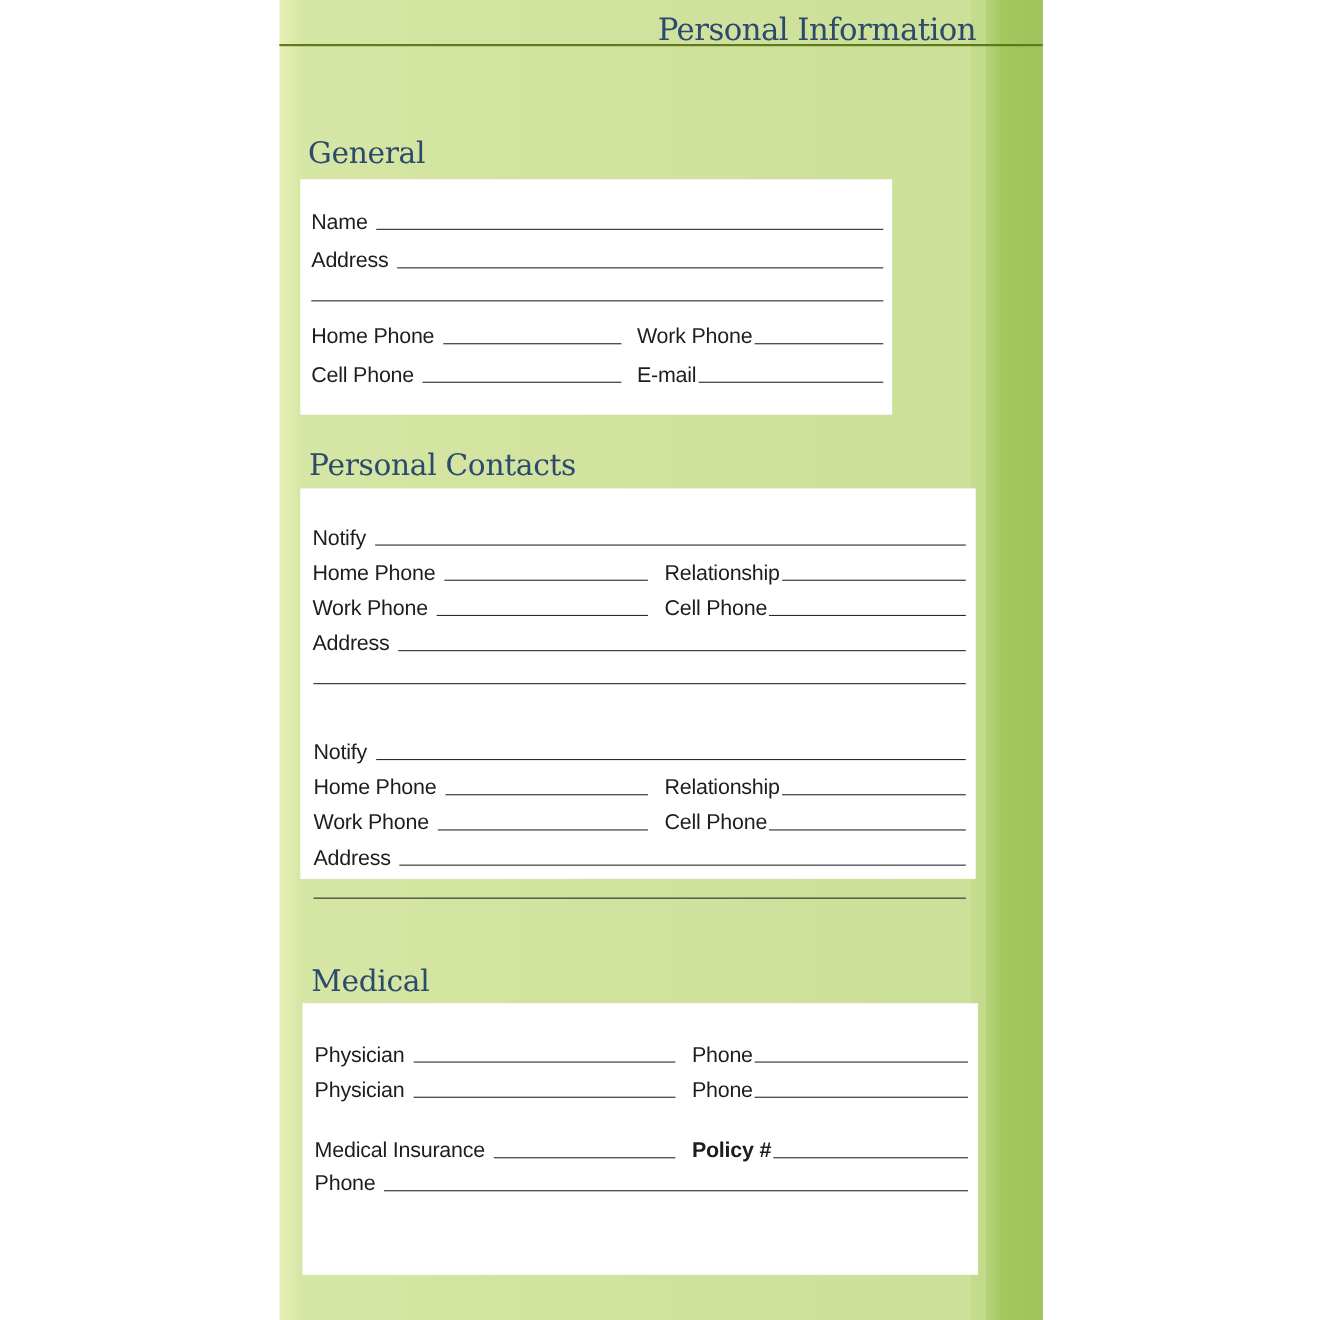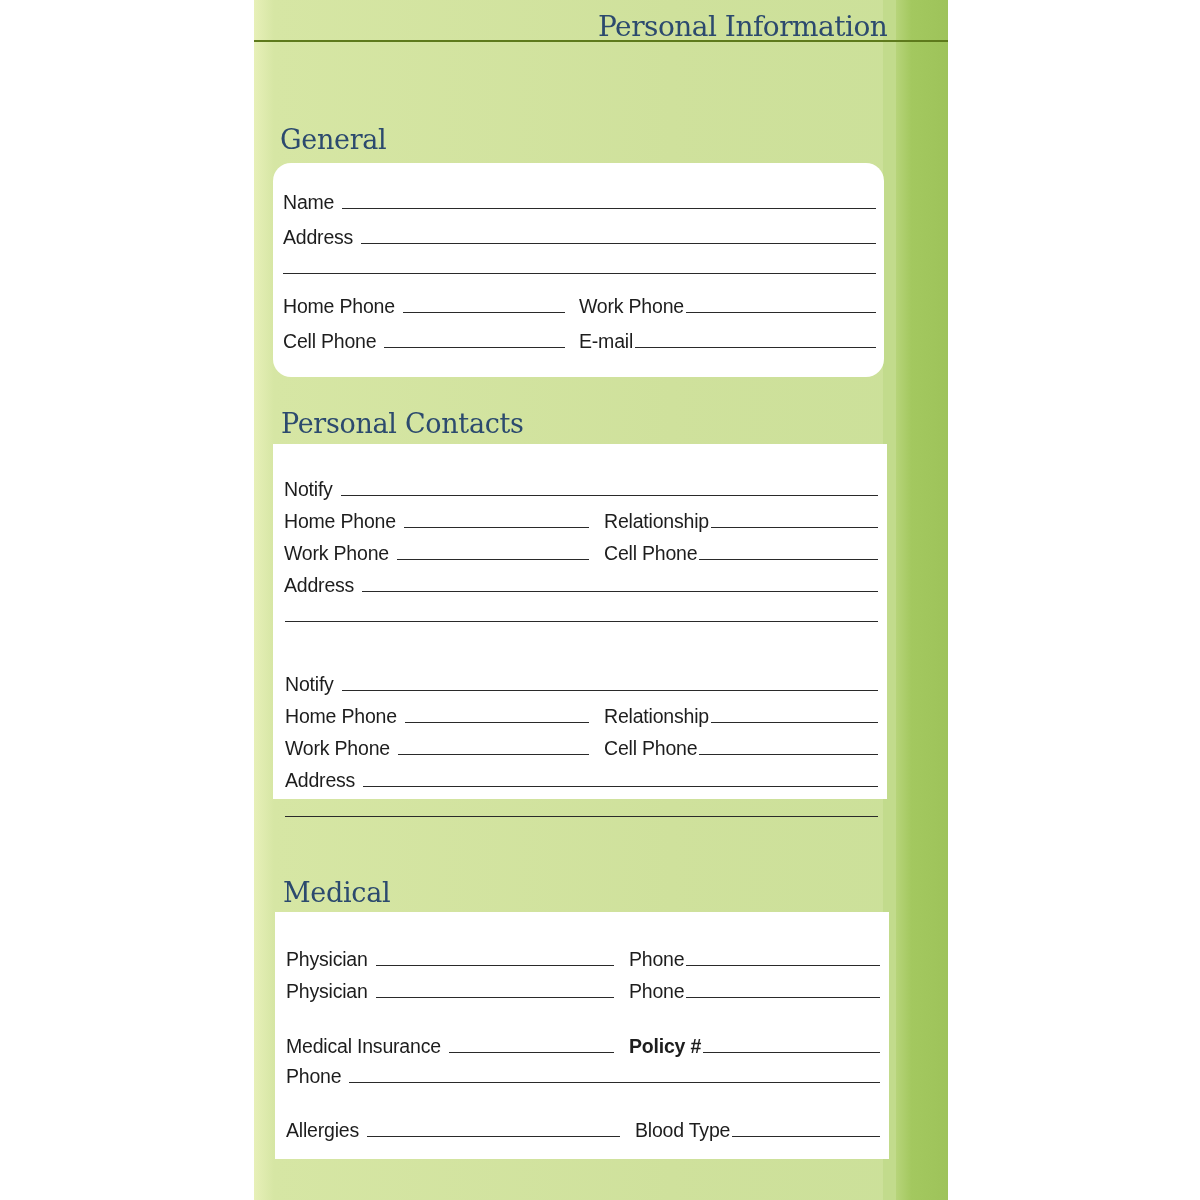--- a/index.html
+++ b/index.html
@@ -23,21 +23,21 @@
 <body>
 
 <div class="page"></div>
 <div class="page-spine-inner"></div>
 <div class="page-spine"></div>
 
 <div class="header-title">Personal Information</div>
 <div class="header-rule"></div>
 
 <div class="section-title" style="left:280px; top:124px;">General</div>
-<div class="card" style="left:273px; top:163px; width:611px; height:214px;border-radius:18px;">
+<div class="card" style="left:273px; top:163px; width:538px; height:214px;">
   <div class="row" style="top:24px; left:10px; right:8px;">
     <div class="field" style="flex:1;">
       <span class="label">Name</span>
       <span class="line"></span>
     </div>
   </div>
   <div class="row" style="top:59px; left:10px; right:8px;">
     <div class="field" style="flex:1;">
       <span class="label">Address</span>
       <span class="line"></span>
@@ -169,23 +169,13 @@
       <span class="label">Policy #</span>
       <span class="line tight"></span>
     </div>
   </div>
   <div class="row" style="top:149px; left:11px; right:9px;">
     <div class="field" style="flex:1;">
       <span class="label">Phone</span>
       <span class="line"></span>
     </div>
   </div>
-  <div class="row" style="top:203px; left:11px; right:9px;">
-    <div class="field" style="width:334px;">
-      <span class="label">Allergies</span>
-      <span class="line"></span>
-    </div>
-    <div class="field" style="flex:1; margin-left:15px;">
-      <span class="label">Blood Type</span>
-      <span class="line tight"></span>
-    </div>
-  </div>
 </div>
 
 </body></html>

